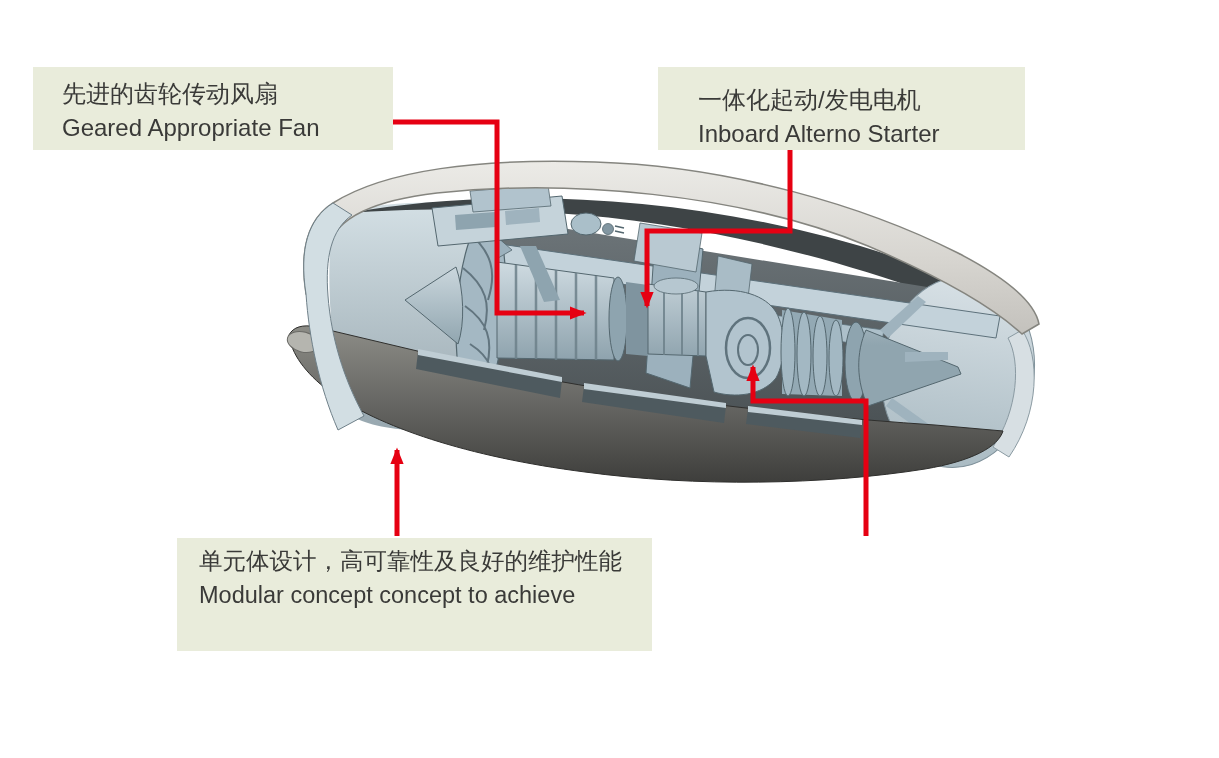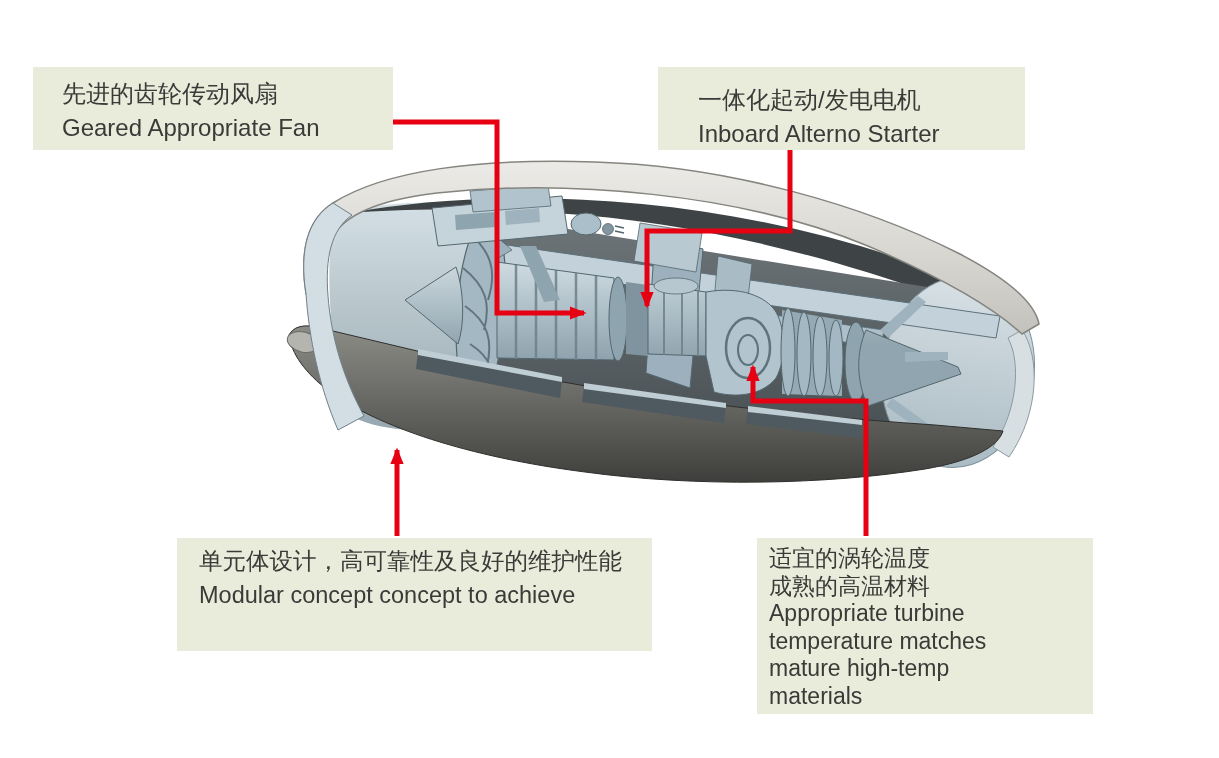--- a/index.html
+++ b/index.html
@@ -144,22 +144,14 @@
   <div class="callout" id="c2">
     <div class="ln">一体化起动/发电电机</div>
     <div class="ln">Inboard Alterno Starter</div>
   </div>
 
   <div class="callout" id="c3">
     <div class="ln">单元体设计，高可靠性及良好的维护性能</div>
     <div class="ln">Modular concept concept to achieve</div>
   </div>
 
-  <div class="callout" id="c4">
-    <div class="ln">适宜的涡轮温度</div>
-    <div class="ln">成熟的高温材料</div>
-    <div class="ln">Appropriate turbine</div>
-    <div class="ln">temperature matches</div>
-    <div class="ln">mature high-temp</div>
-    <div class="ln">materials</div>
-  </div>
 
 </div>
 
 </body></html>

